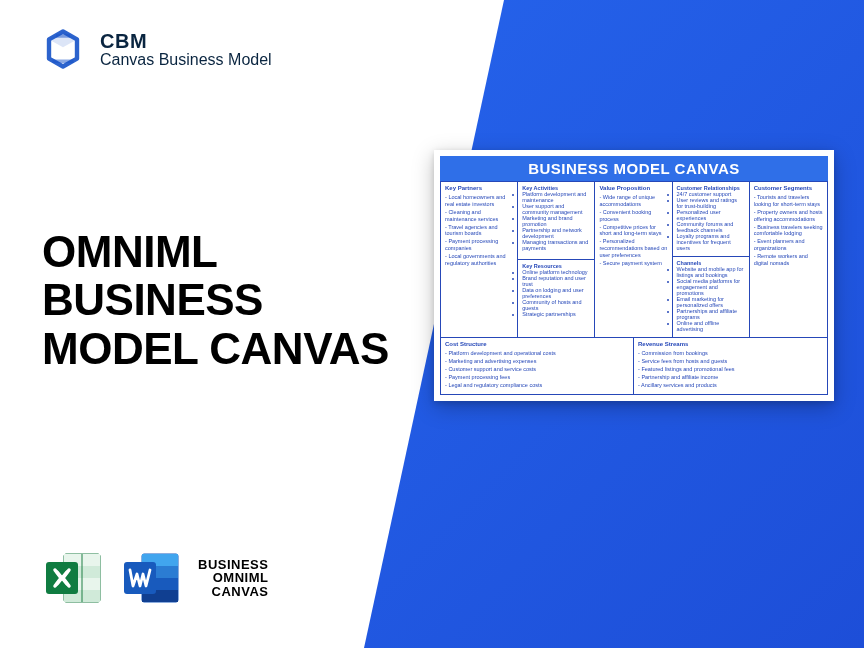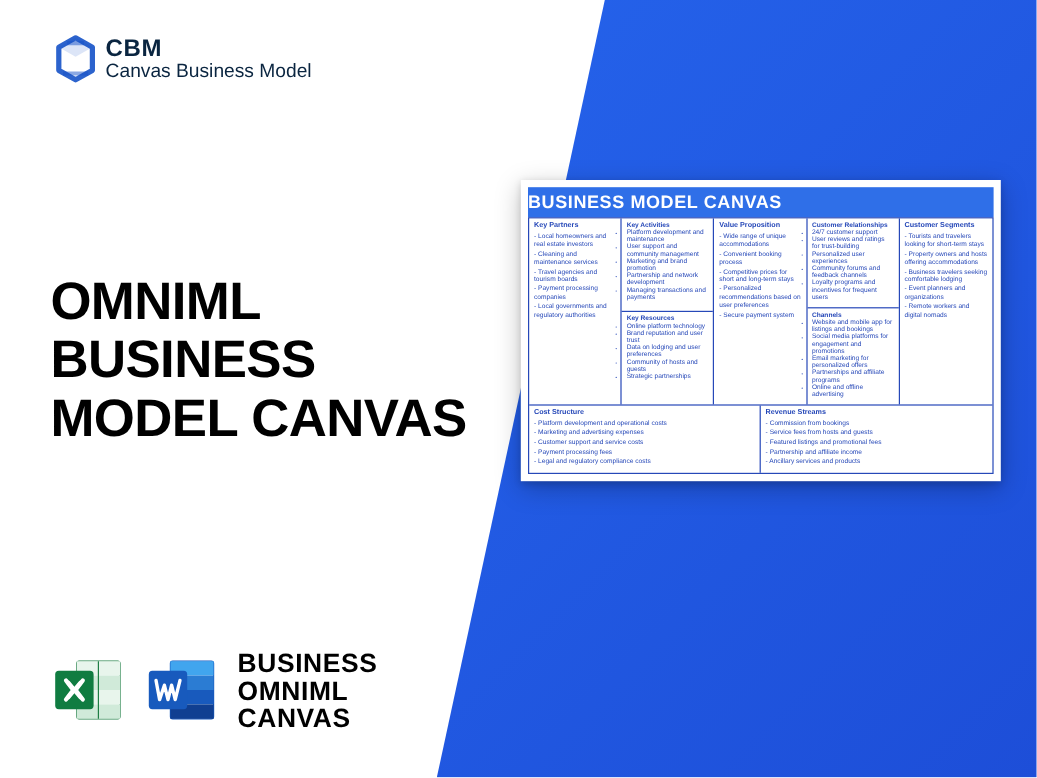--- a/index.html
+++ b/index.html
@@ -15,56 +15,56 @@
     position: absolute;
     top: 0; right: 0;
     width: 500px;
     height: 648px;
     background: linear-gradient(135deg, #2563eb 0%, #1d4ed8 100%);
     clip-path: polygon(28% 0, 100% 0, 100% 100%, 0% 100%);
   }
   .logo-block {
     position: absolute;
     top: 28px; left: 42px;
-    display: flex; align-items: center; gap: 4px;
+    display: flex; align-items: center; gap: 16px;
   }
   .logo-block svg { flex: none; }
   .logo-text .t1 { font-weight: 800; font-size: 20px; color: #0a2540; letter-spacing: 0.5px; }
   .logo-text .t2 { font-size: 16px; color: #0a2540; margin-top: -2px; }
   .title {
     position: absolute;
     top: 228px; left: 42px;
     width: 380px;
     font-weight: 900;
     font-size: 44px;
     line-height: 1.1;
     color: #000;
     letter-spacing: -0.5px;
   }
   .file-icons {
     position: absolute;
     bottom: 38px; left: 42px;
     display: flex; align-items: center; gap: 14px;
   }
   .file-label {
-    font-weight: 900; font-size: 22px; line-height: 1.05; color: #000; letter-spacing: 0.5px;
+    font-weight: 900; font-size: 13px; line-height: 1.05; color: #000; letter-spacing: 0.5px; text-align: right;
   }
   
   .canvas-card {
     position: absolute;
     top: 150px; right: 30px;
     width: 400px;
     background: #fff;
     box-shadow: 0 6px 20px rgba(0,0,0,0.25), 0 2px 6px rgba(0,0,0,0.15);
     padding: 6px;
   }
   .canvas-header {
     background: #2f6fe8;
     color: #fff;
-    text-align: left;
+    text-align: center;
     font-weight: 800;
     font-size: 15px;
     padding: 4px 0;
     letter-spacing: 0.5px;
   }
   .canvas-grid {
     border: 1px solid #2648b8;
     font-size: 5.5px;
     color: #2648b8;
   }

